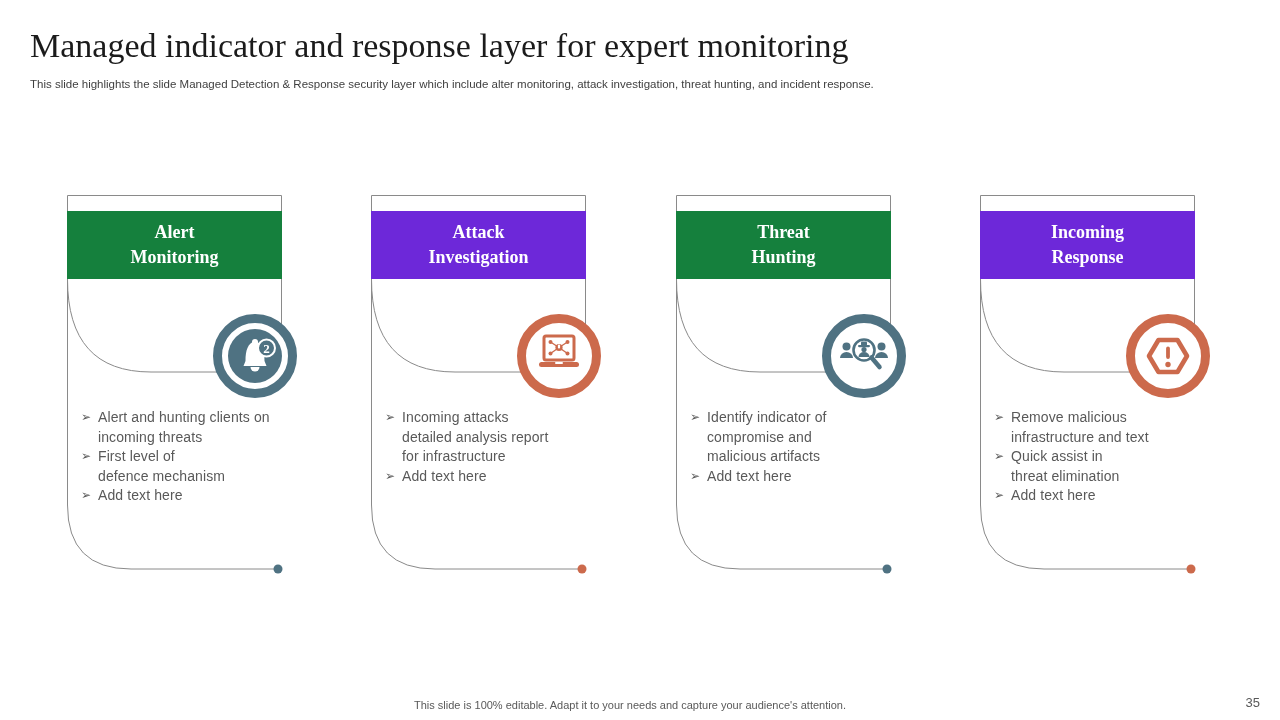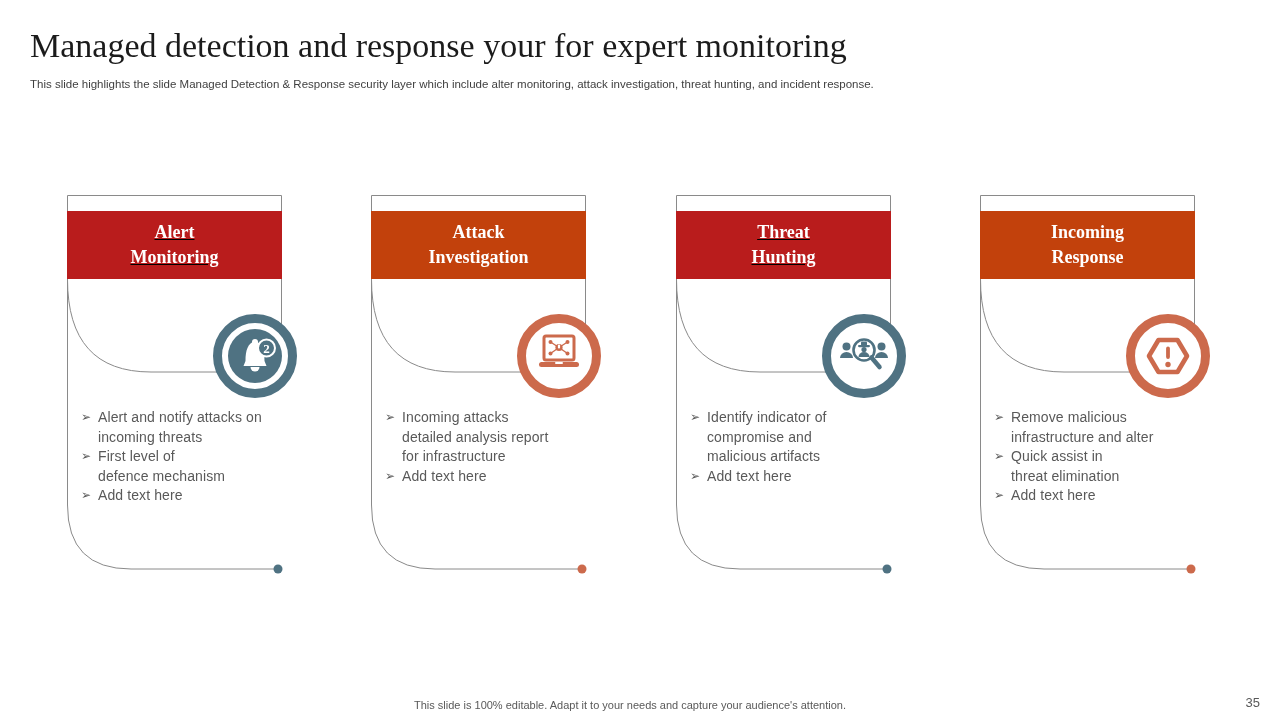--- a/index.html
+++ b/index.html
@@ -24,22 +24,22 @@
   .card{position:absolute;top:195px;width:215px;height:390px;}
   .card svg.outline{position:absolute;left:0;top:0;overflow:visible;}
   .trace{fill:none;stroke:#8a8a8a;stroke-width:1;}
   .dot-teal{fill:#4f7282;}
   .dot-orange{fill:#cc6a4c;}
 
   .header{
     position:absolute;left:0;top:16px;width:215px;height:68px;
     display:flex;align-items:center;justify-content:center;text-align:center;
   }
-  .teal-bg{background:#b91c1c;text-decoration:underline;}
-  .orange-bg{background:#c2410c;}
+  .teal-bg{background:#15803d;}
+  .orange-bg{background:#6d28d9;}
   .header-title{
     font-family:"Liberation Serif",serif;font-weight:bold;
     font-size:18px;line-height:25px;color:#ffffff;
   }
 
   .icon-ring{
     position:absolute;left:146px;top:119px;width:84px;height:84px;
     box-sizing:border-box;border-radius:50%;background:#ffffff;
   }
   .teal-border{border:9px solid #4f7282;}
@@ -62,21 +62,21 @@
     font-size:11px;color:#595959;
   }
   .page-number{
     position:absolute;right:20px;top:695px;
     font-size:13px;color:#595959;
   }
 </style>
 </head>
 <body>
 
-<div class="slide-title">Managed detection and response your for expert monitoring</div>
+<div class="slide-title">Managed indicator and response layer for expert monitoring</div>
 <div class="slide-subtitle">This slide highlights the slide Managed Detection &amp; Response security layer which include alter monitoring, attack investigation, threat hunting, and incident response.</div>
 
 <div class="card" style="left:67px">
   <svg class="outline" width="235" height="385" viewBox="0 0 235 385">
     <path class="trace" d="M0.5,310 L0.5,0.5 L214.5,0.5 L214.5,177 L84,177 Q0.5,177 0.5,84 M0.5,310 Q0.5,374 64,374 L207,374"></path>
     <circle class="dot-teal" cx="211" cy="374" r="4.5"></circle>
   </svg>
   <div class="header teal-bg">
     <div class="header-title prelines">Alert
 Monitoring</div>
@@ -87,21 +87,21 @@
       <circle cx="33" cy="19" r="3" fill="#ffffff"></circle>
       <path d="M33,18 C26,20 23.5,27 23.5,38 L21.5,43 L44.5,43 L42.5,38 C42.5,27 40,20 33,18 Z" fill="#ffffff"></path>
       <path d="M28.5,44 a4.5,4.5 0 0 0 9,0 Z" fill="#ffffff"></path>
       <circle cx="44.5" cy="25" r="8.5" fill="#4f7282" stroke="#ffffff" stroke-width="2"></circle>
       <text x="44.5" y="29.5" text-anchor="middle" font-family="Liberation Serif,serif" font-weight="bold" font-size="13" fill="#ffffff">2</text>
     </svg>
   </div>
   <div class="bullets">
     <div class="bullet">
       <span class="marker">➢</span>
-      <span class="btext prelines">Alert and notify attacks on
+      <span class="btext prelines">Alert and hunting clients on
 incoming threats</span>
     </div>
     <div class="bullet">
       <span class="marker">➢</span>
       <span class="btext prelines">First level of
 defence mechanism</span>
     </div>
     <div class="bullet">
       <span class="marker">➢</span>
       <span class="btext prelines">Add text here</span>
@@ -199,21 +199,21 @@
     <svg width="66" height="66" viewBox="0 0 66 66">
       <polygon points="14,33 23.5,17 42.5,17 52,33 42.5,49 23.5,49" fill="none" stroke="#cc6a4c" stroke-width="4.6" stroke-linejoin="round"></polygon>
       <rect x="31.1" y="23.5" width="3.8" height="12.5" rx="1.9" fill="#cc6a4c"></rect>
       <circle cx="33" cy="41.5" r="2.7" fill="#cc6a4c"></circle>
     </svg>
   </div>
   <div class="bullets">
     <div class="bullet">
       <span class="marker">➢</span>
       <span class="btext prelines">Remove malicious
-infrastructure and alter</span>
+infrastructure and text</span>
     </div>
     <div class="bullet">
       <span class="marker">➢</span>
       <span class="btext prelines">Quick assist in
 threat elimination</span>
     </div>
     <div class="bullet">
       <span class="marker">➢</span>
       <span class="btext prelines">Add text here</span>
     </div>

